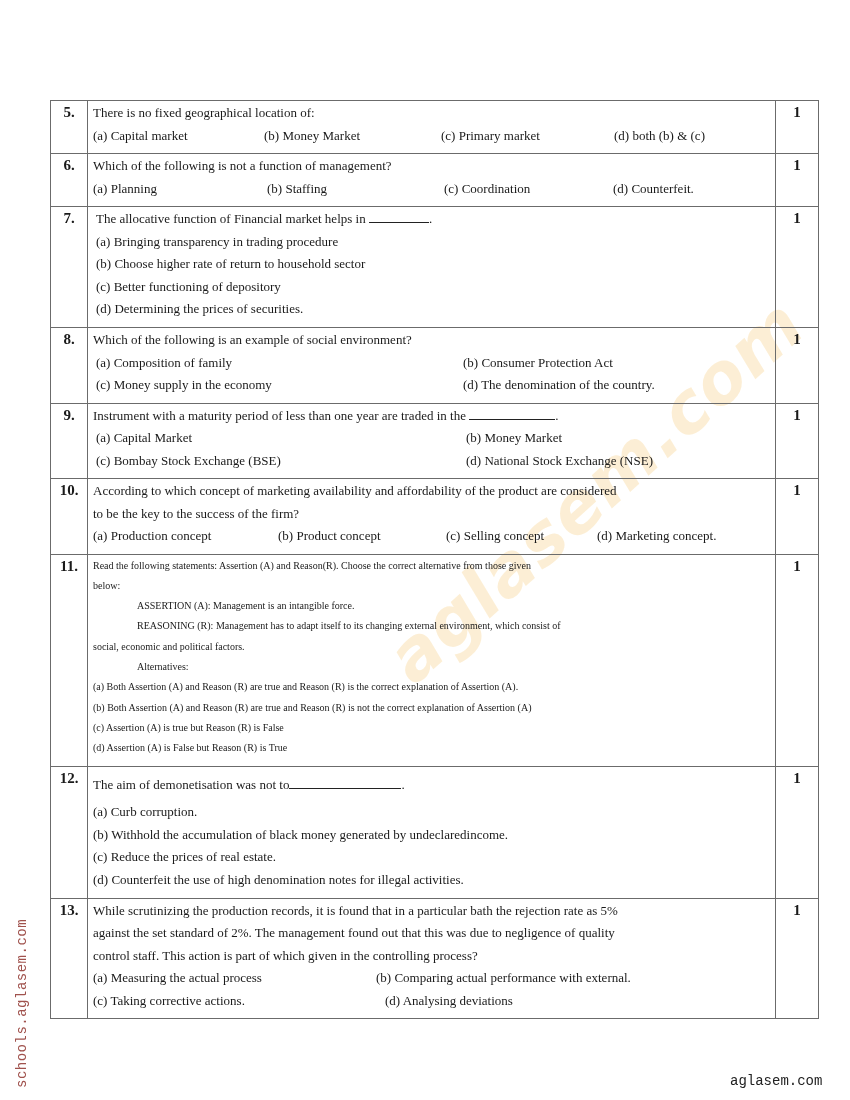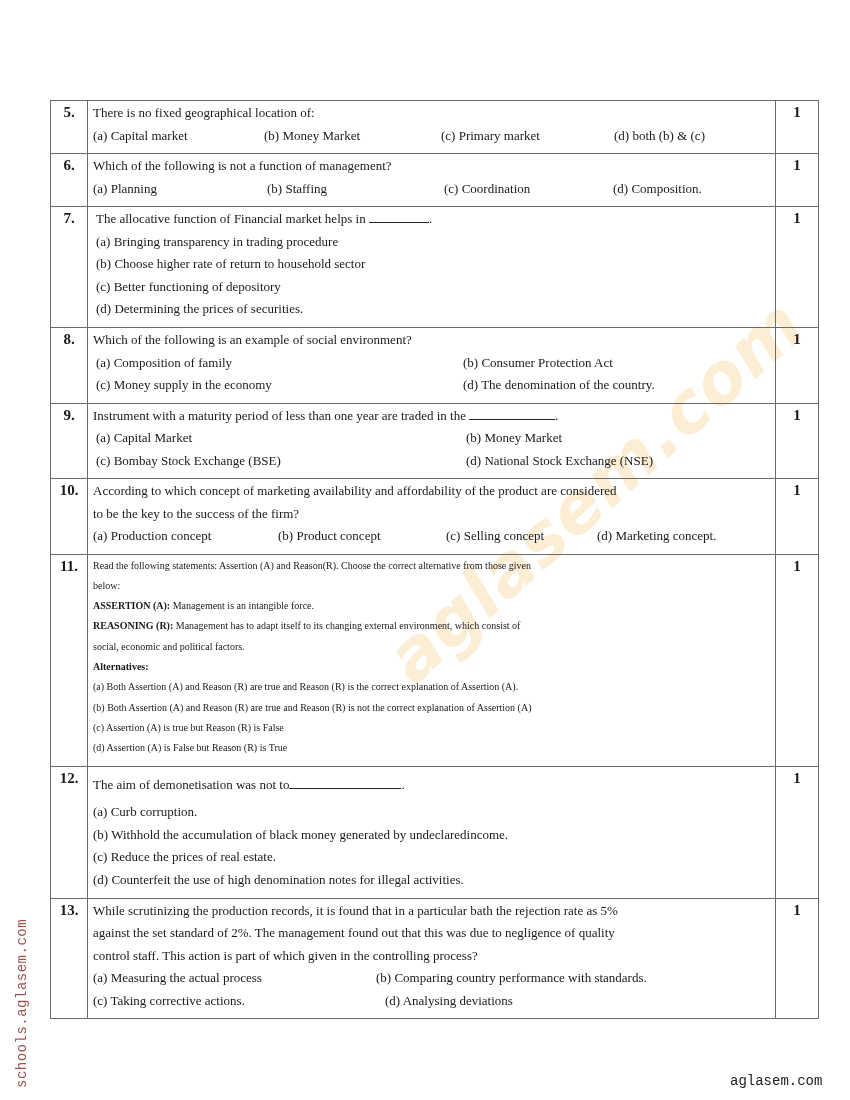--- a/index.html
+++ b/index.html
@@ -17,21 +17,21 @@
   .col-marks { width: 43px; }
   .num {
     font-weight: bold; font-size: 15px; text-align: center; padding-top: 3px !important;
   }
   .marks { font-weight: bold; font-size: 15px; text-align: center; padding-top: 3px !important; }
   .body { padding: 1px 4px 6px 5px !important; font-size: 13px; line-height: 22.5px; }
   .line { white-space: nowrap; }
   .opts-row { display: flex; white-space: nowrap; }
   .opt { display: inline-block; }
   .small { font-size: 10px; line-height: 20.3px; }
-  .bold { font-weight: bold; }
+  .bold { font-weight: normal; margin-left: 44px; }
   .blank { display: inline-block; border-bottom: 1px solid #222; height: 14px; vertical-align: baseline; }
   .watermark {
     position: absolute; left: 330px; top: 450px; transform: rotate(-42deg);
     font-family: "DejaVu Sans", sans-serif; font-weight: bold; font-style: italic;
     font-size: 70px; color: #f6c56a; opacity: 0.28; pointer-events: none; letter-spacing: 1px;
   }
   .side-url {
     position: absolute; left: 14px; top: 1088px; transform-origin: left top; transform: rotate(-90deg);
     font-family: "Liberation Mono", "DejaVu Sans Mono", monospace; font-size: 14px; color: #a0524d;
     white-space: nowrap; letter-spacing: 0.5px;
@@ -69,21 +69,21 @@
   </tr>
 
   <tr style="height:52px">
     <td class="num">6.</td>
     <td class="body">
       <div class="line">Which of the following is not a function of management?</div>
       <div class="opts-row">
         <span class="opt" style="width:174px">(a) Planning</span>
         <span class="opt" style="width:177px">(b) Staffing</span>
         <span class="opt" style="width:169px">(c) Coordination</span>
-        <span class="opt">(d) Composition.</span>
+        <span class="opt">(d) Counterfeit.</span>
       </div>
     </td>
     <td class="marks">1</td>
   </tr>
 
   <tr style="height:121px">
     <td class="num">7.</td>
     <td class="body" style="padding-left:8px !important">
       <div class="line"><span>The allocative function of Financial market helps in</span> <span class="blank" style="width:60px"></span><span>.</span></div>
       <div class="line">(a) Bringing transparency in trading procedure</div>
@@ -171,21 +171,21 @@
   </tr>
 
   <tr style="height:120px">
     <td class="num">13.</td>
     <td class="body">
       <div class="line">While scrutinizing the production records, it is found that in a particular bath the rejection rate as 5%</div>
       <div class="line">against the set standard of 2%. The management found out that this was due to negligence of quality</div>
       <div class="line">control staff. This action is part of which given in the controlling process?</div>
       <div class="opts-row">
         <span class="opt" style="width:283px">(a) Measuring the actual process</span>
-        <span class="opt">(b) Comparing country performance with standards.</span>
+        <span class="opt">(b) Comparing actual performance with external.</span>
       </div>
       <div class="opts-row">
         <span class="opt" style="width:292px">(c) Taking corrective actions.</span>
         <span class="opt">(d) Analysing deviations</span>
       </div>
     </td>
     <td class="marks">1</td>
   </tr>
 </tbody>
   </table>

